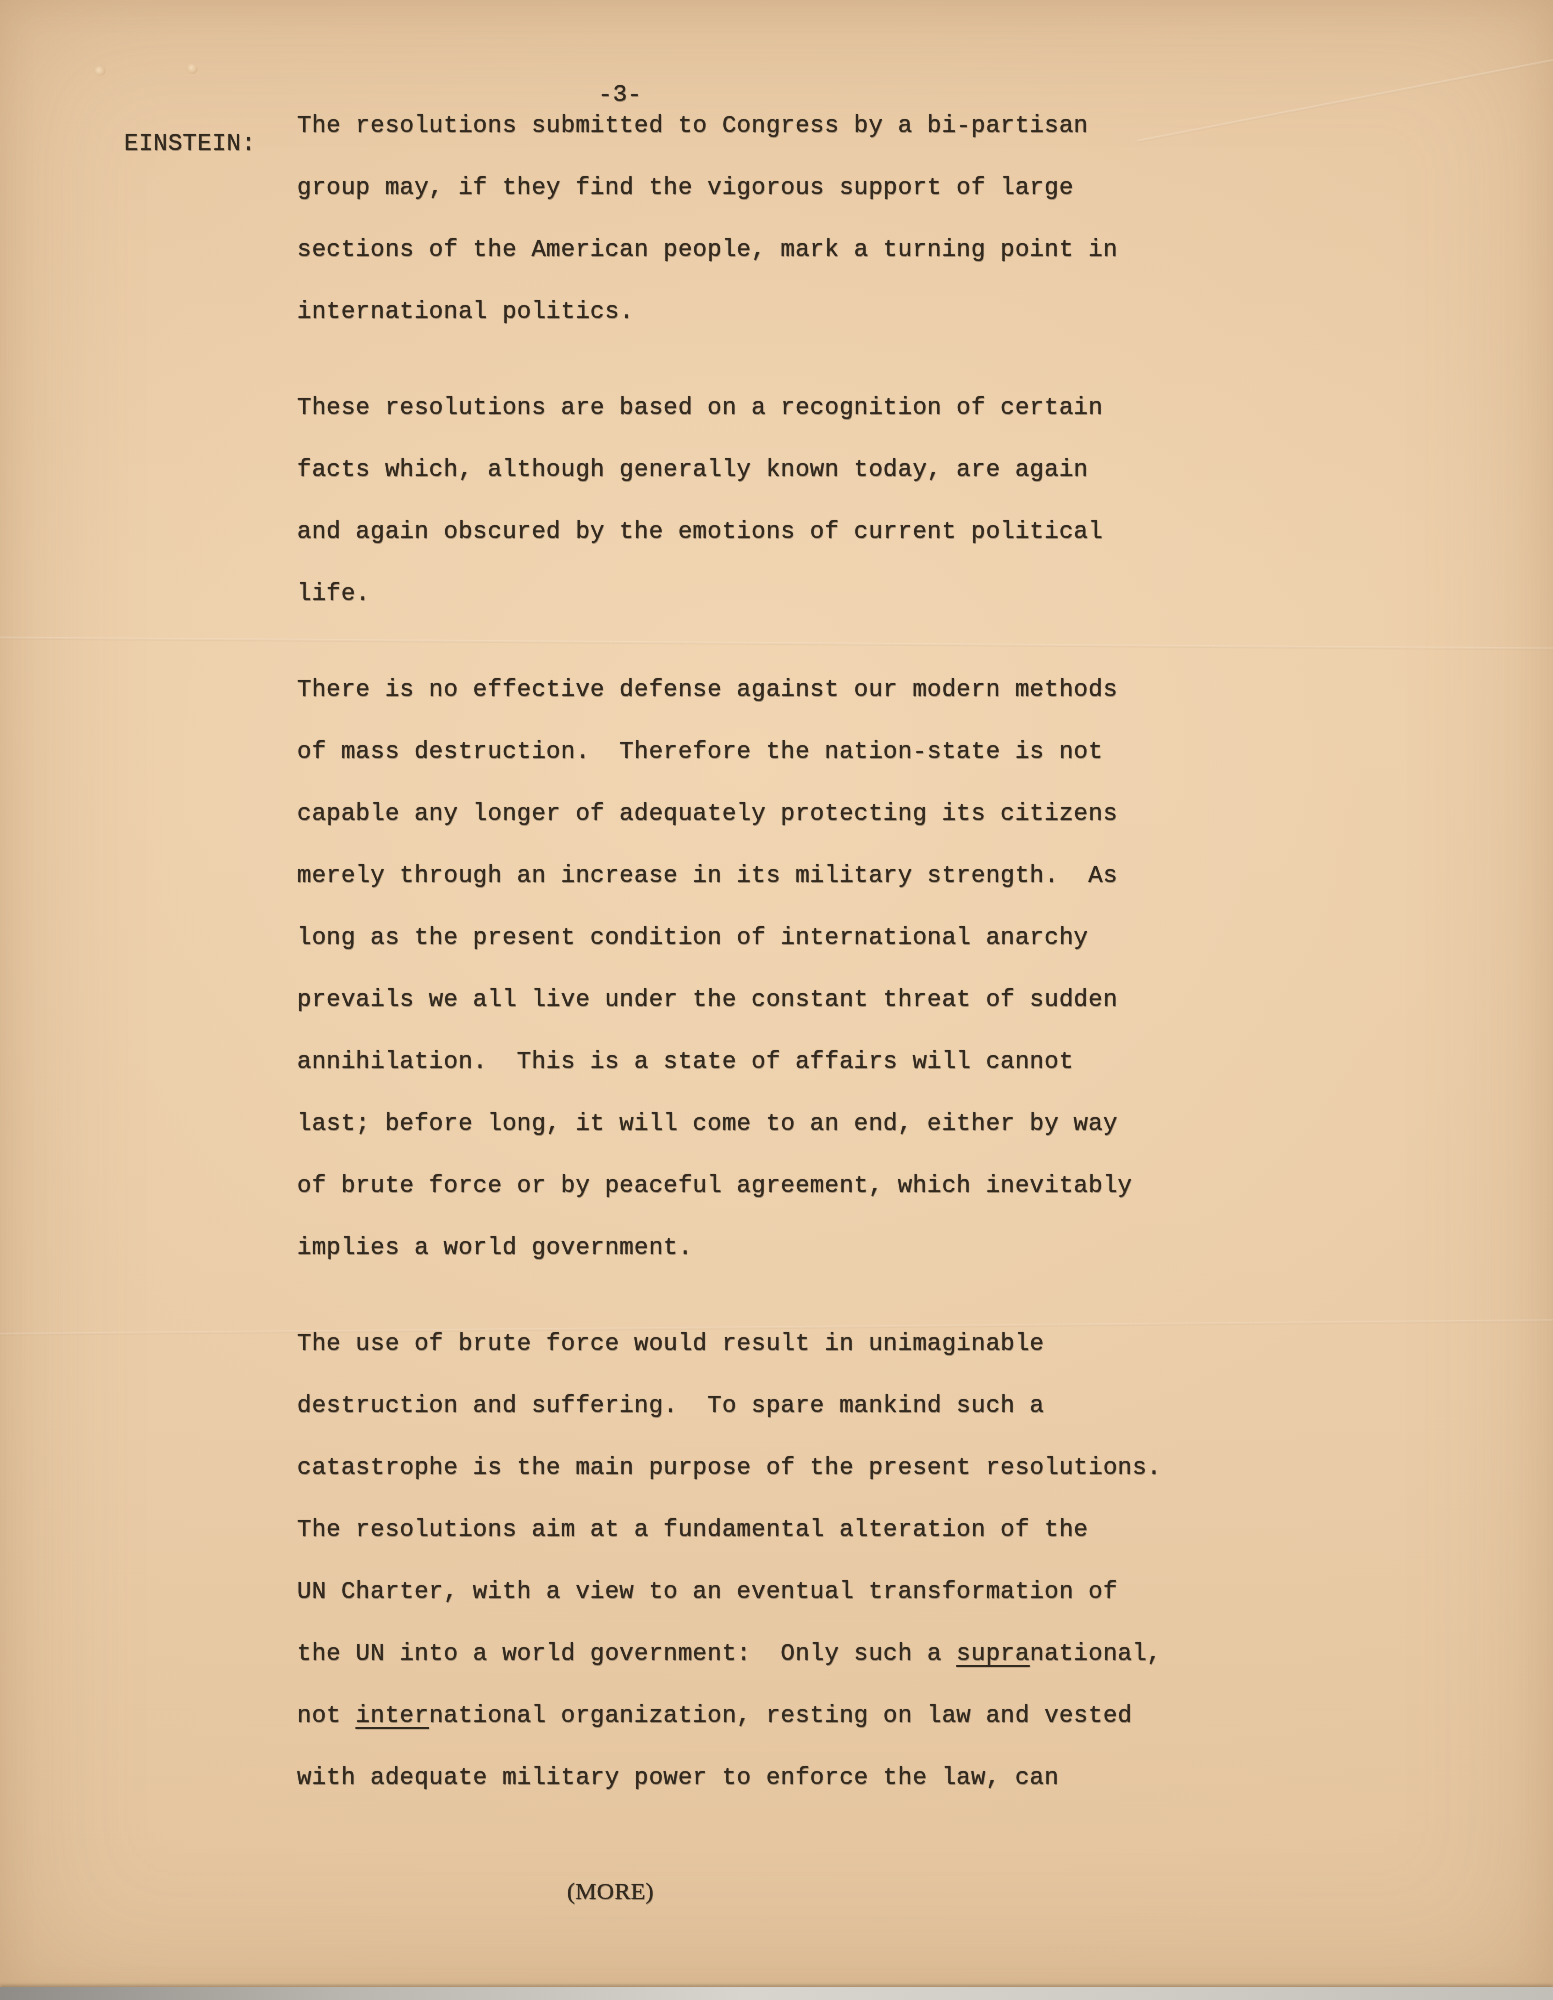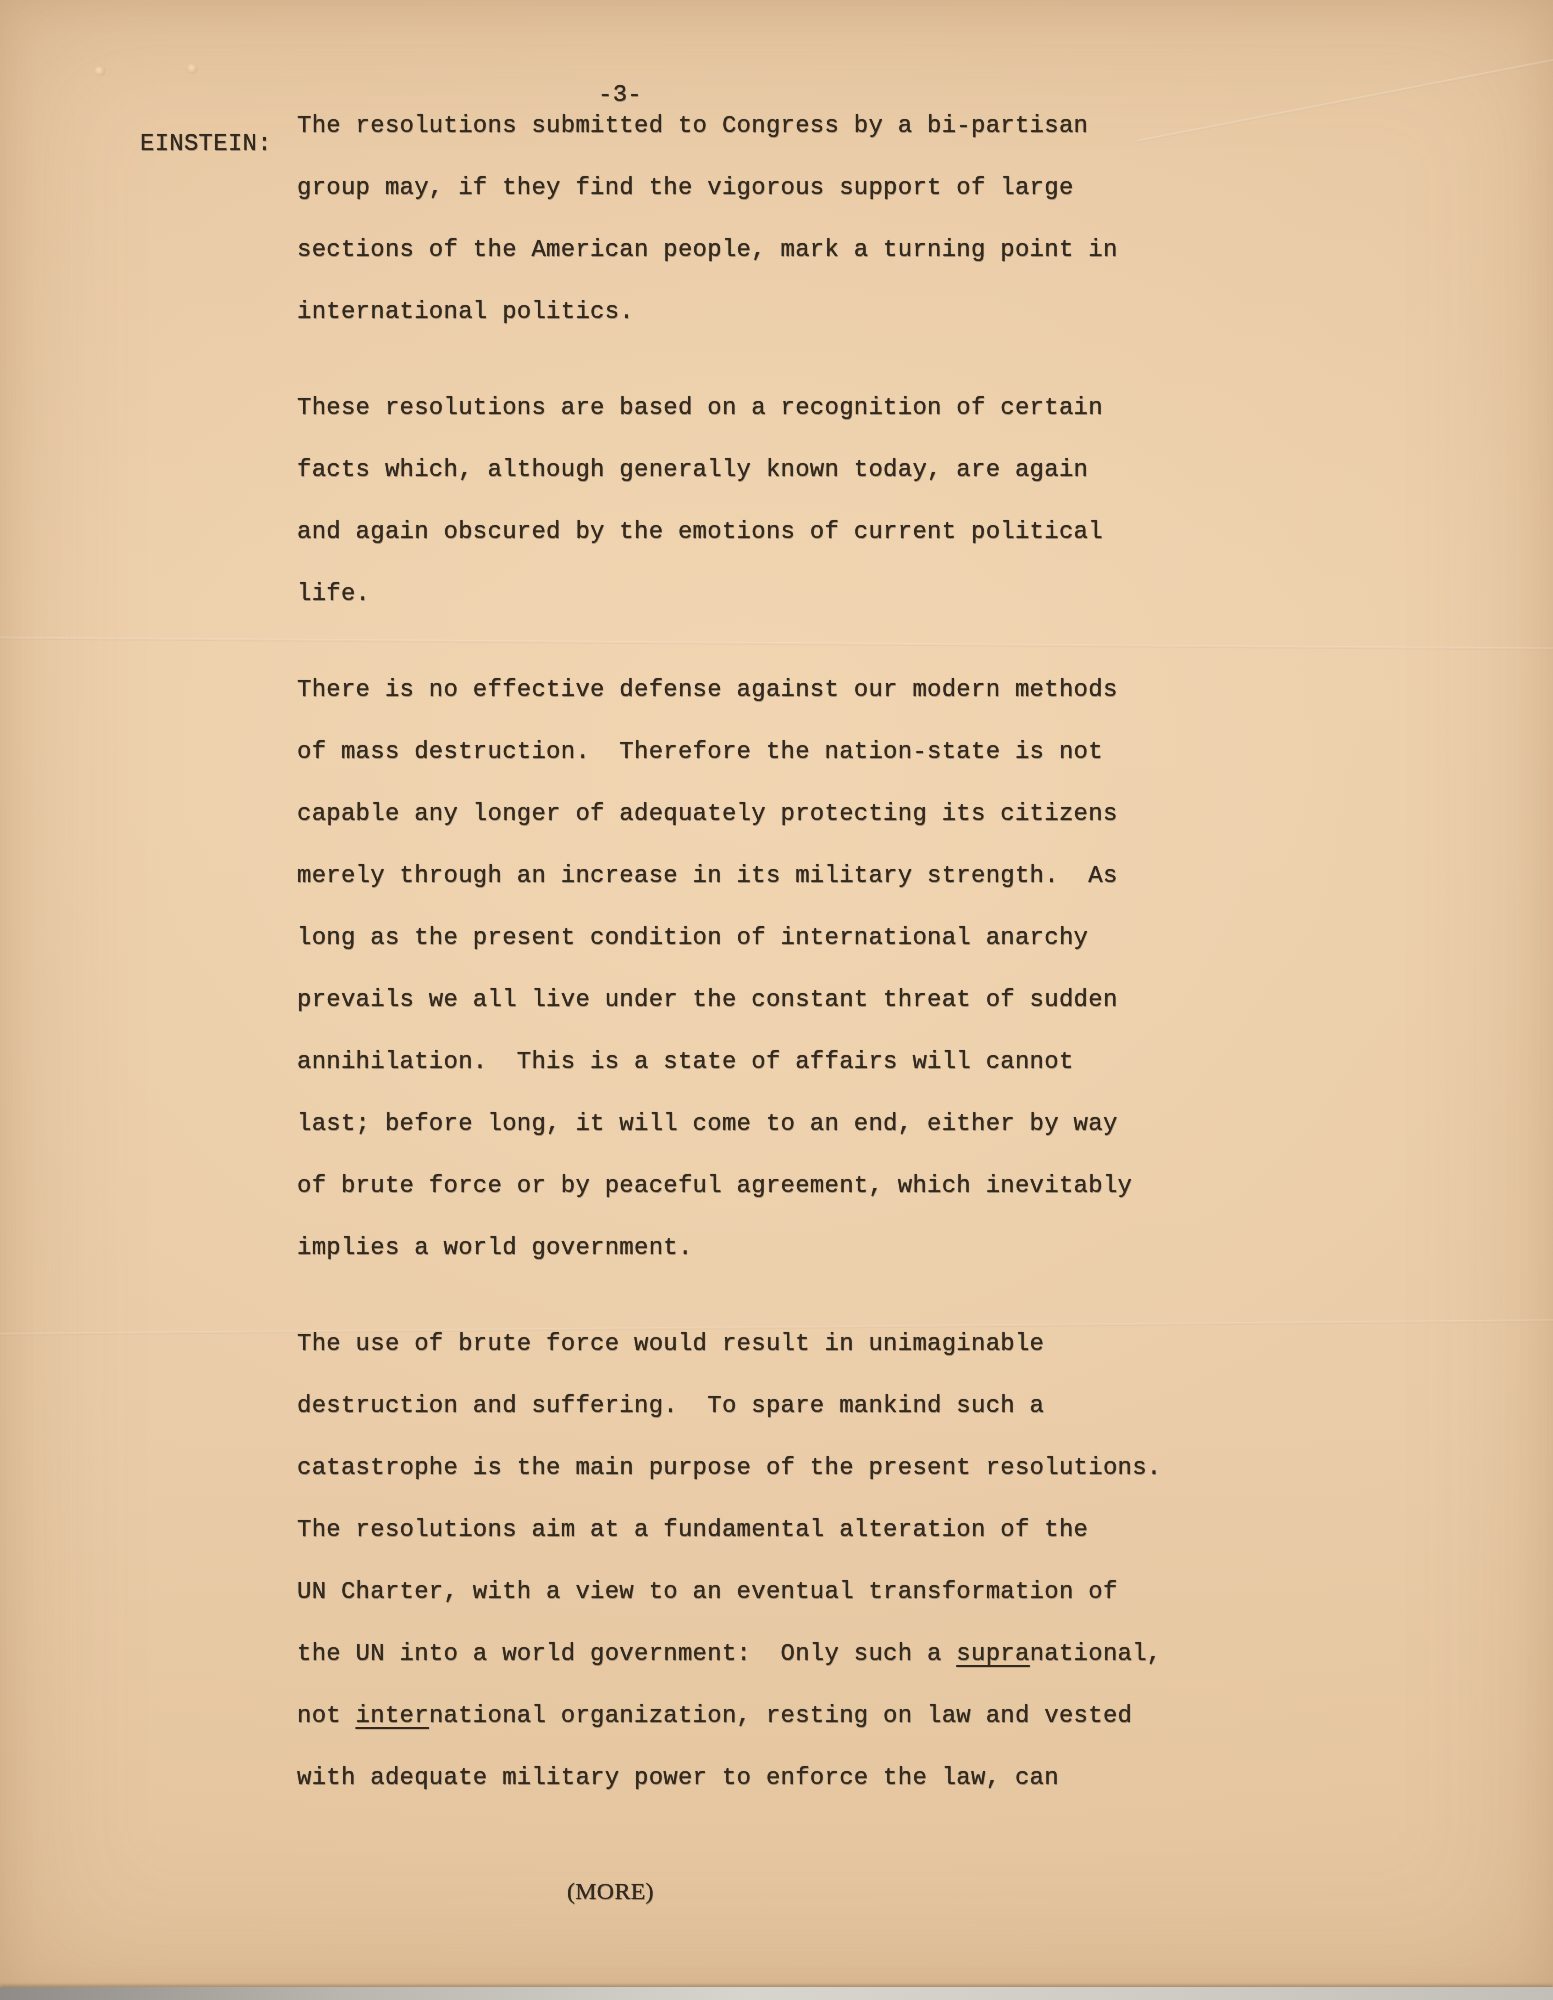--- a/index.html
+++ b/index.html
@@ -21,21 +21,21 @@
   .txt{
     font-size:24px;
     letter-spacing:.25px;
     text-shadow:0 0 .7px rgba(45,35,24,.85), .5px .5px .6px rgba(45,35,24,.35);
   }
   .header-line{
     position:absolute;top:80px;left:0;width:1240px;
     text-align:center;line-height:30px;
   }
   .speaker{
-    position:absolute;left:140px;top:112px;height:62px;
+    position:absolute;left:124px;top:112px;height:62px;
     display:flex;align-items:center;white-space:pre;
   }
   .body-block{
     position:absolute;top:112px;left:297px;right:0;
   }
   .para{margin:0 0 34px 0;}
   .line{height:62px;display:flex;align-items:flex-start;white-space:pre;}
   .line u{text-underline-offset:5px;text-decoration-thickness:2px;}
   .footer-line{height:62px;display:flex;align-items:center;white-space:pre;padding-left:270px;font-family:Liberation Serif, serif;}
   .crease{position:absolute;pointer-events:none;}

